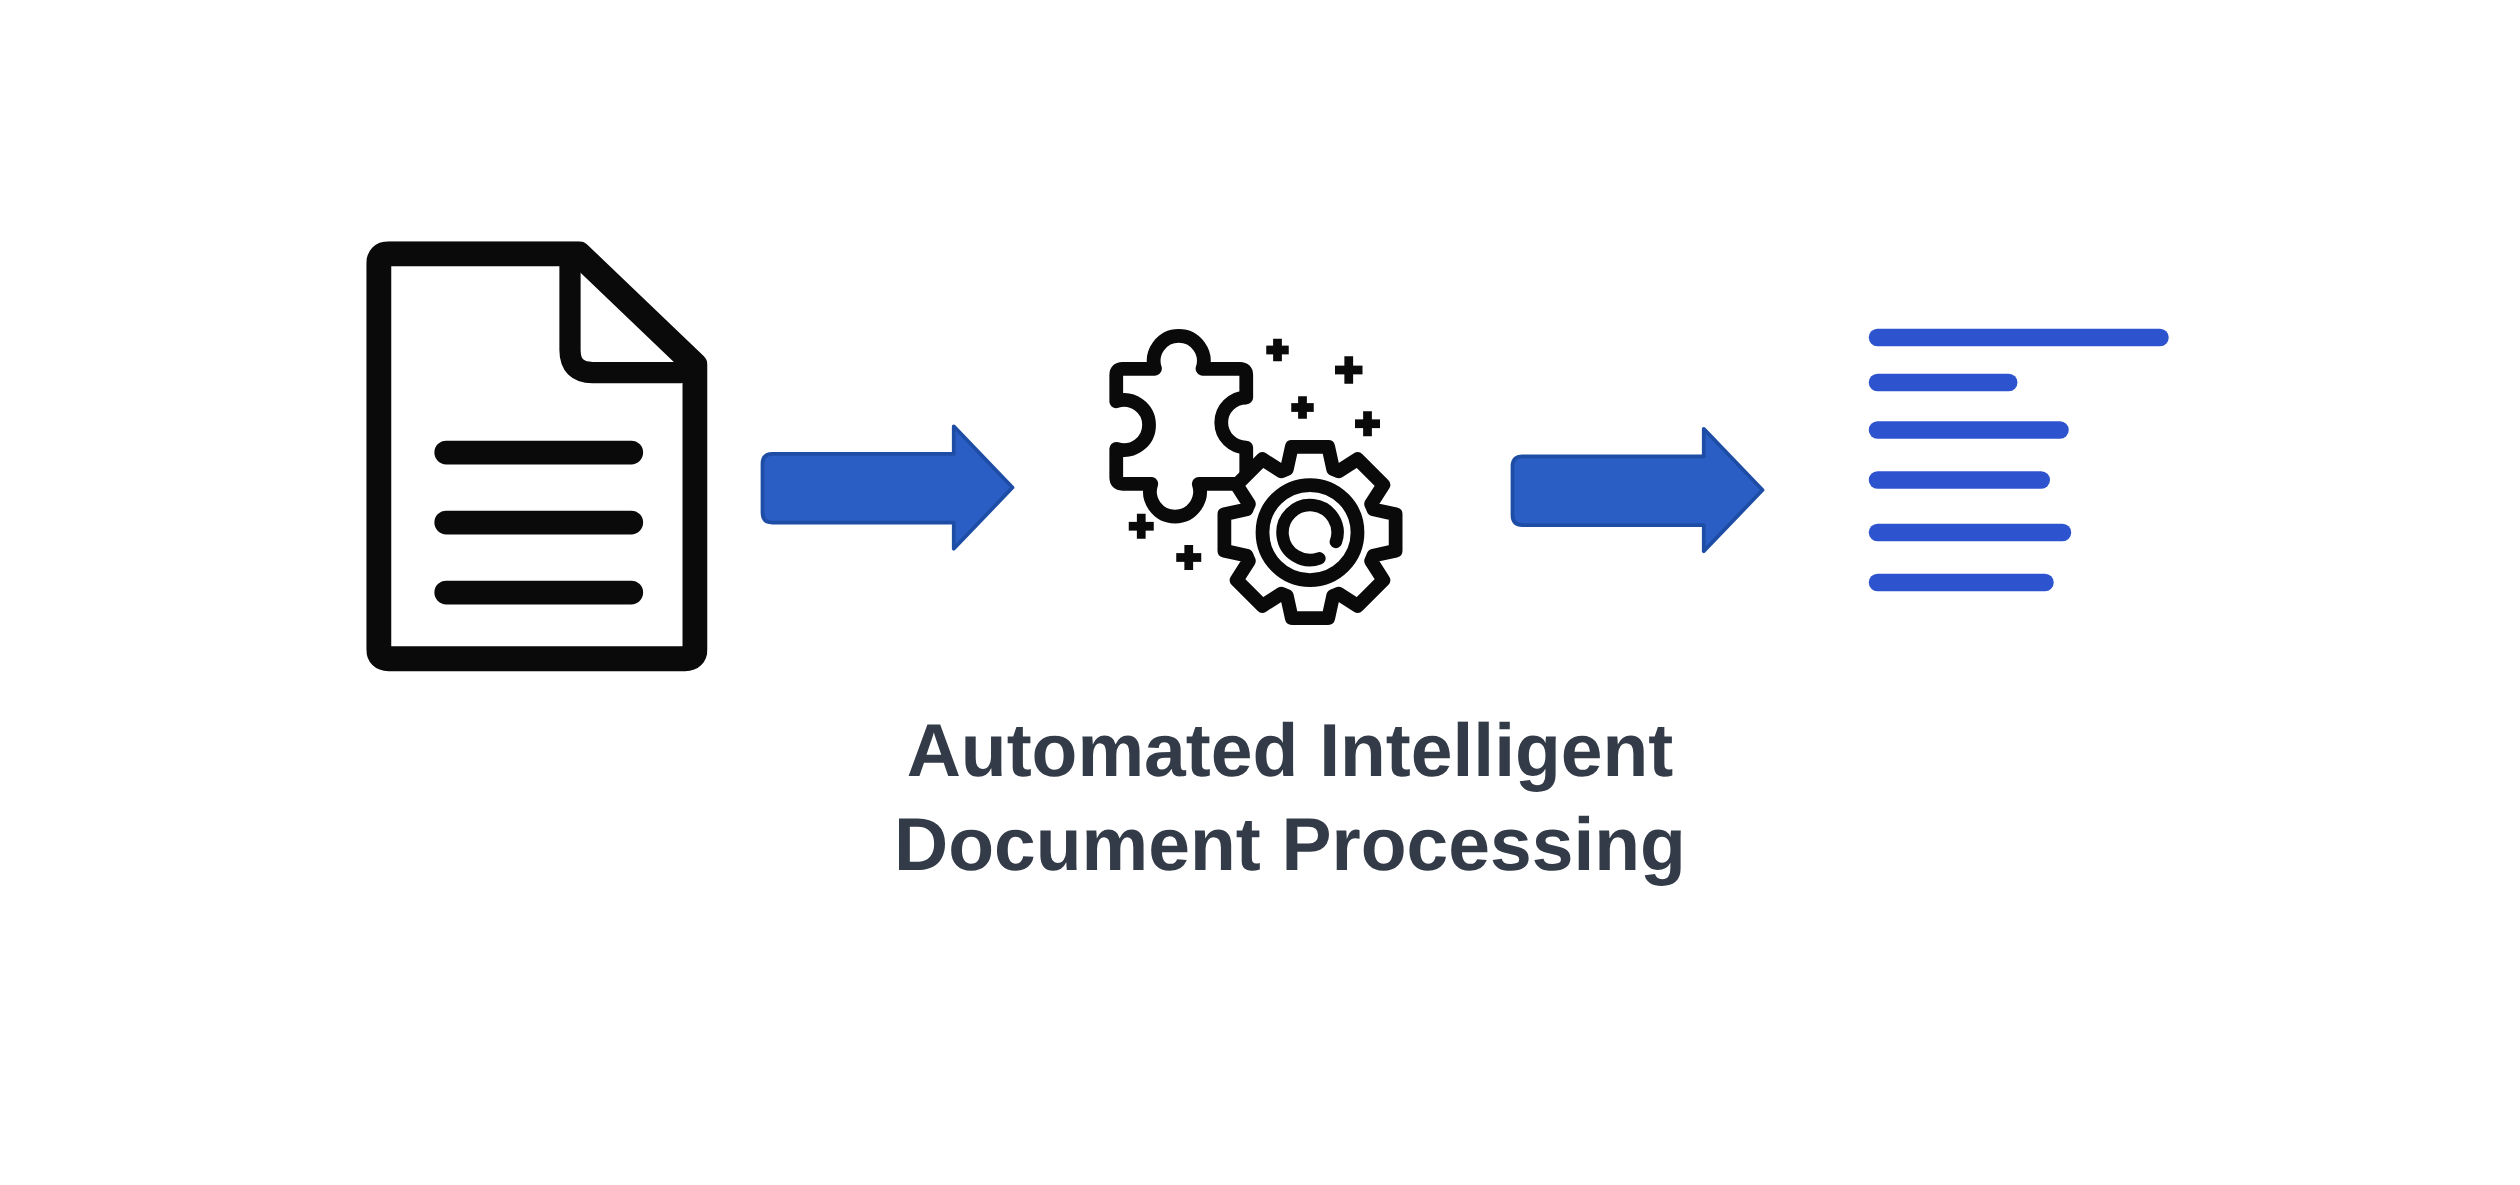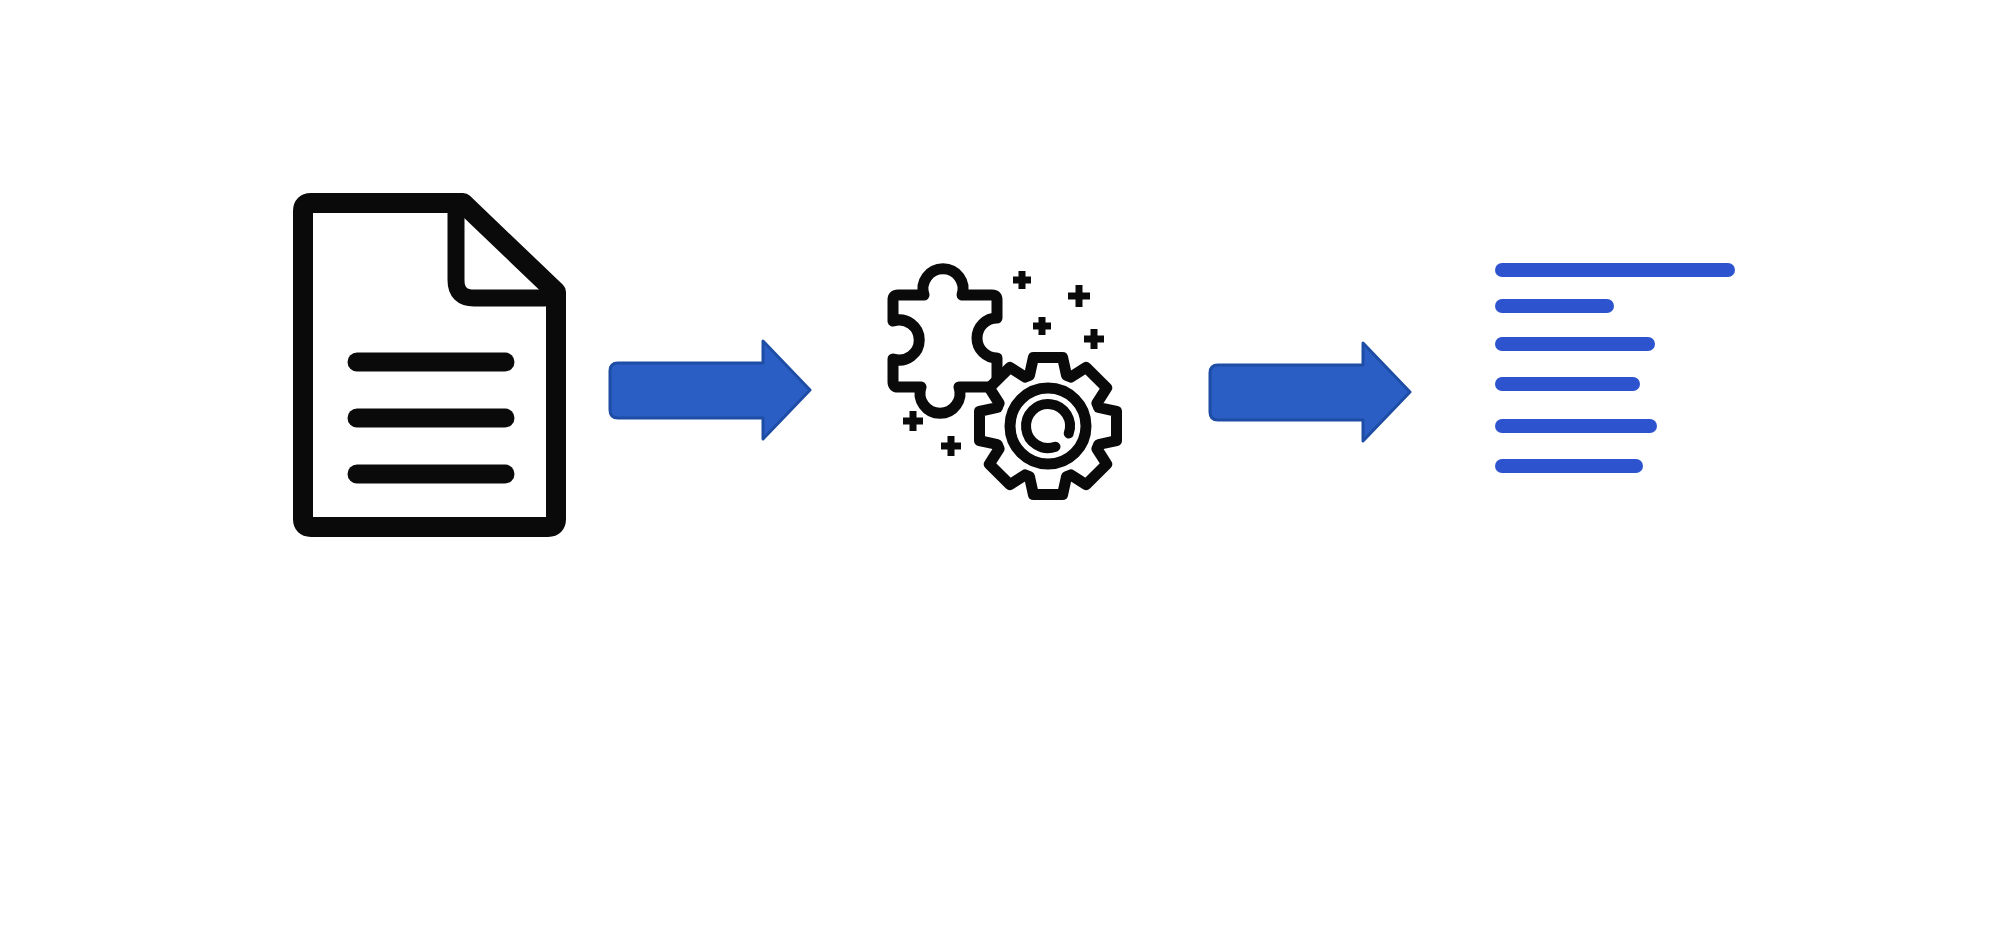--- a/index.html
+++ b/index.html
@@ -102,14 +102,18 @@
 
   <div class="abs out-lines" style="left:1495px;top:256px">
     <div class="out-line" style="top:7px;width:240px"></div>
     <div class="out-line" style="top:43px;width:119px"></div>
     <div class="out-line" style="top:81px;width:160px"></div>
     <div class="out-line" style="top:121px;width:145px"></div>
     <div class="out-line" style="top:163px;width:162px"></div>
     <div class="out-line" style="top:203px;width:148px"></div>
   </div>
 
+  <div class="abs caption">
+    <div>Automated Intelligent</div>
+    <div>Document Processing</div>
+  </div>
 
 </div>
 
 </body></html>

